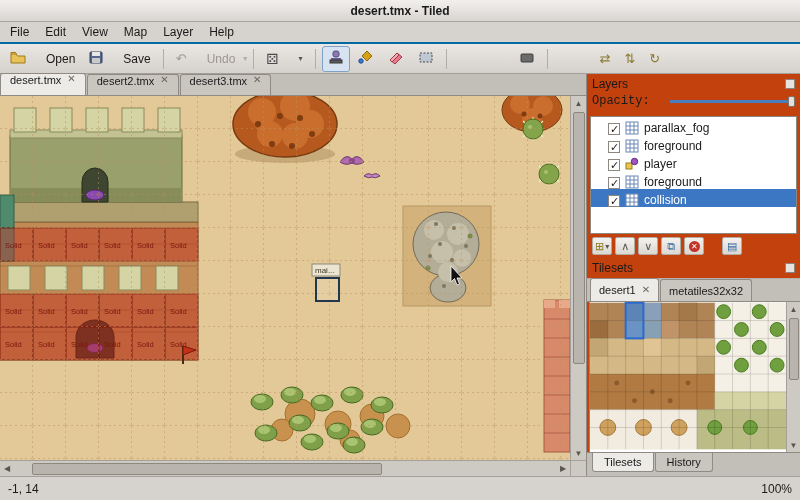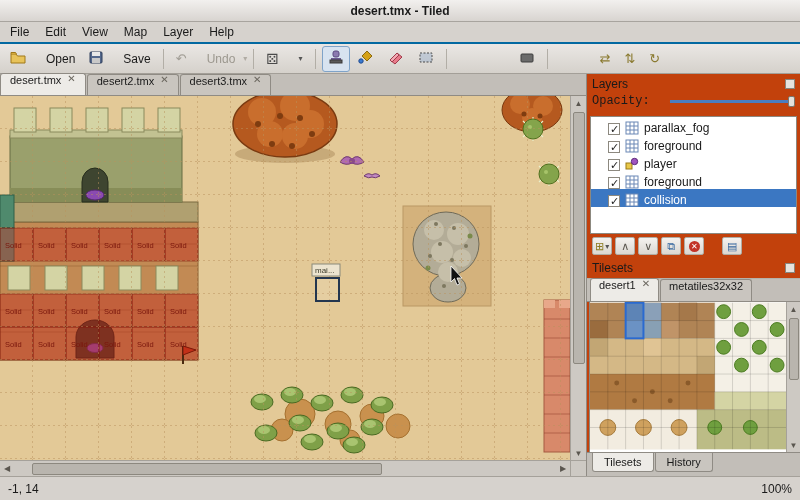--- a/index.html
+++ b/index.html
@@ -67,21 +67,21 @@
   .lbtn { height:18px; min-width:20px; padding:0 2px; border:1px solid #b0aca4; border-radius:2px;
           background:linear-gradient(#f4f2ef,#dbd7d1); display:flex; align-items:center; justify-content:center;
           font-size:11px; color:#5a564f; gap:1px; }
   .lbtn .glyph-new { color:#8a7a20; }
   .lbtn .glyph-dup { color:#3a6aa0; }
   .lbtn .glyph-prop { color:#3a6aa0; }
   .del-badge { width:11px; height:11px; border-radius:50%; background:#c23328; color:#fff; font-size:8px; line-height:11px; text-align:center; }
 
   .ts-tabs { height:24px; display:flex; align-items:flex-end; padding-left:3px; background:#c2beb8;
              border-top:1px solid #b5b1aa; border-bottom:1px solid #8f8b84; }
-  .ts-tab { height:22px; display:flex; gap:6px; padding:0 8px; font-size:11px;
+  .ts-tab { height:22px; display:flex; align-items:center; gap:6px; padding:10px 8px; font-size:11px;
             background:#c9c5bf; border:1px solid #8f8b84; border-bottom:none; border-radius:3px 3px 0 0; margin-right:1px; }
   .ts-tab.active { background:#edebe7; height:23px; }
 
   .ts-view { flex:1; display:flex; background:#fff; border-left:1px solid #8c887f; margin:0 0 0 2px; min-height:0; }
   svg.tileset { width:198px; height:148px; display:block; }
   .ts-scroll { width:14px; background:#cdc9c3; border-left:1px solid #a5a19a; display:flex; flex-direction:column; align-items:center; }
   .ts-thumb { width:10px; height:62px; background:#b9b5ae; border:1px solid #8c887f; border-radius:2px; margin-top:2px; }
 
   .dock-tabbar { height:24px; display:flex; align-items:flex-start; padding-left:5px; background:#c2beb8; border-top:1px solid #8f8b84; }
   .dock-tab { padding:3px 11px; font-size:11px; background:#c9c5bf; border:1px solid #8f8b84; border-top:none;

